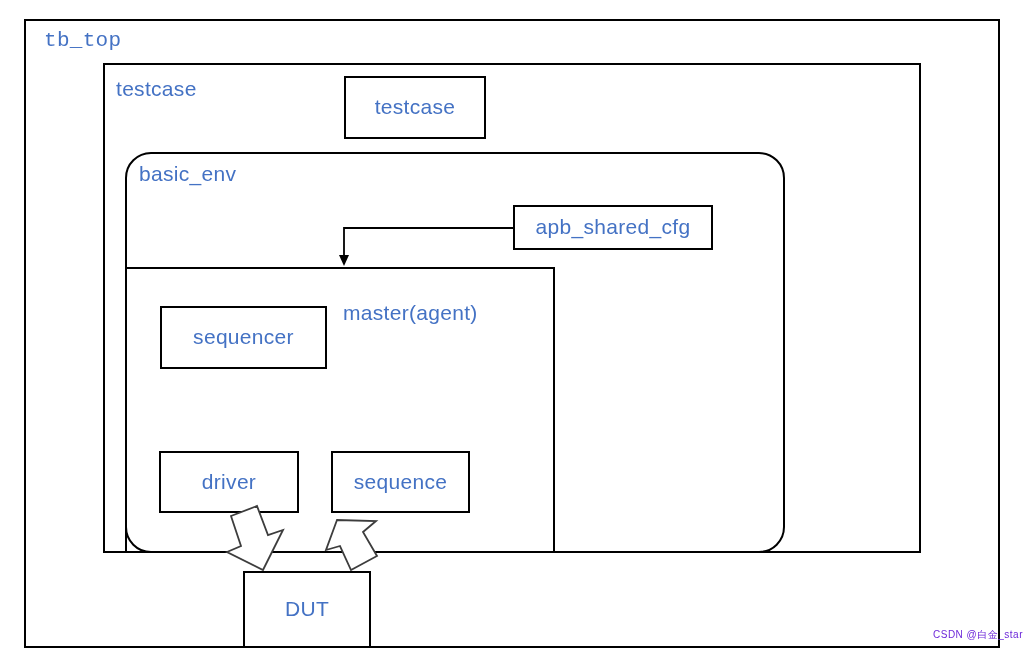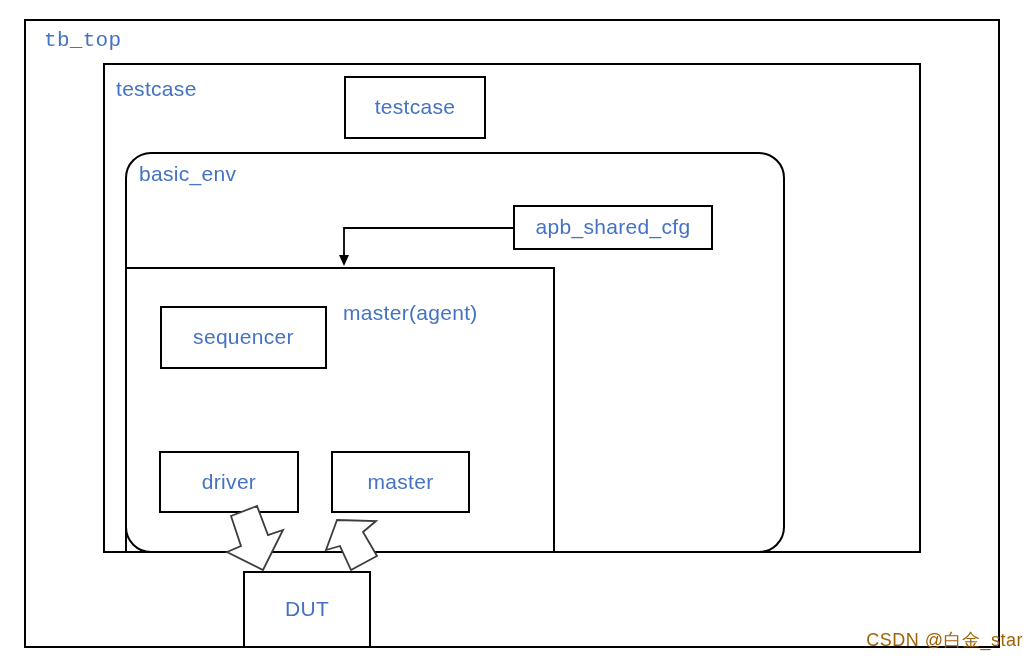--- a/index.html
+++ b/index.html
@@ -59,22 +59,22 @@
     position: absolute;
     left: 0; top: 0;
     width: 1026px;
     height: 672px;
     pointer-events: none;
   }
   #watermark {
     position: absolute;
     right: 3px;
     top: 628px;
-    font-size: 18px;
-    color: #a16207;
+    font-size: 10px;
+    color: #6d28d9;
     letter-spacing: 0.5px;
     white-space: nowrap;
   }
 </style>
 </head>
 <body>
 
 <div id="canvas">
 
   <div id="tb_top" class="box">
@@ -104,21 +104,21 @@
 
   <div id="sequencer" class="box center">
     <span class="lbl">sequencer</span>
   </div>
 
   <div id="driver" class="box center">
     <span class="lbl">driver</span>
   </div>
 
   <div id="monitor" class="box center">
-    <span class="lbl">master</span>
+    <span class="lbl">sequence</span>
   </div>
 
   <svg id="arrow-layer" viewBox="0 0 1026 672">
 
     <path d="M 513 228 L 344 228 L 344 257" fill="none" stroke="#000000" stroke-width="1.8"></path>
     <polygon points="344,266 339,255 349,255" fill="#000000"></polygon>
 
     <polygon points="231,516 257,506 268,535 283,530 263,570 227,552 241,546" fill="#ffffff" stroke="#3d3d3d" stroke-width="1.8" stroke-linejoin="miter"></polygon>
 
     <polygon points="337,520 326,550 340,546 351,570 377,556 363,532 376,521" fill="#ffffff" stroke="#3d3d3d" stroke-width="1.8" stroke-linejoin="miter"></polygon>

